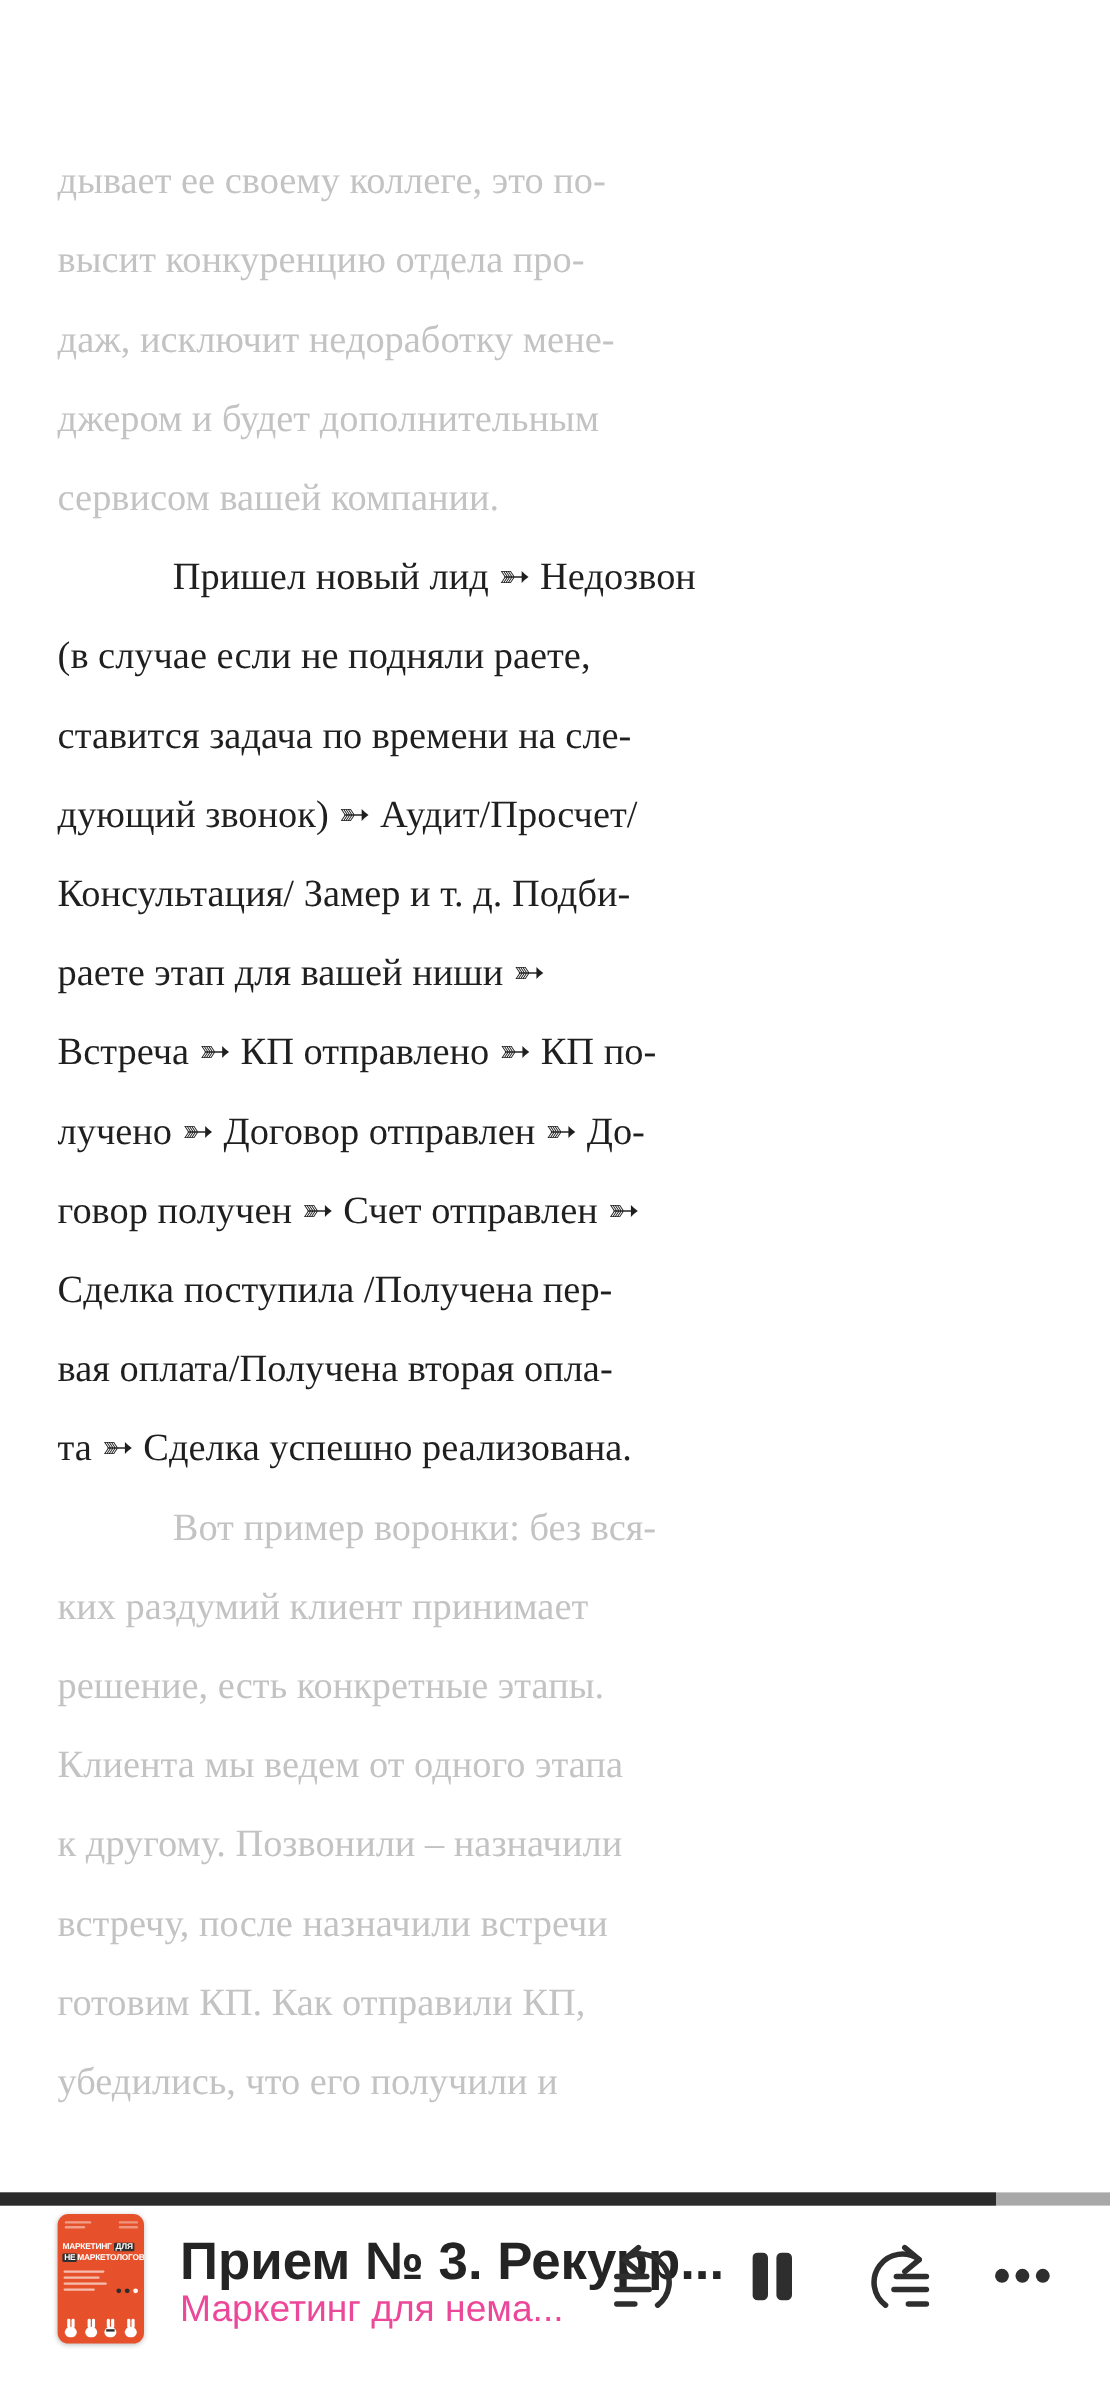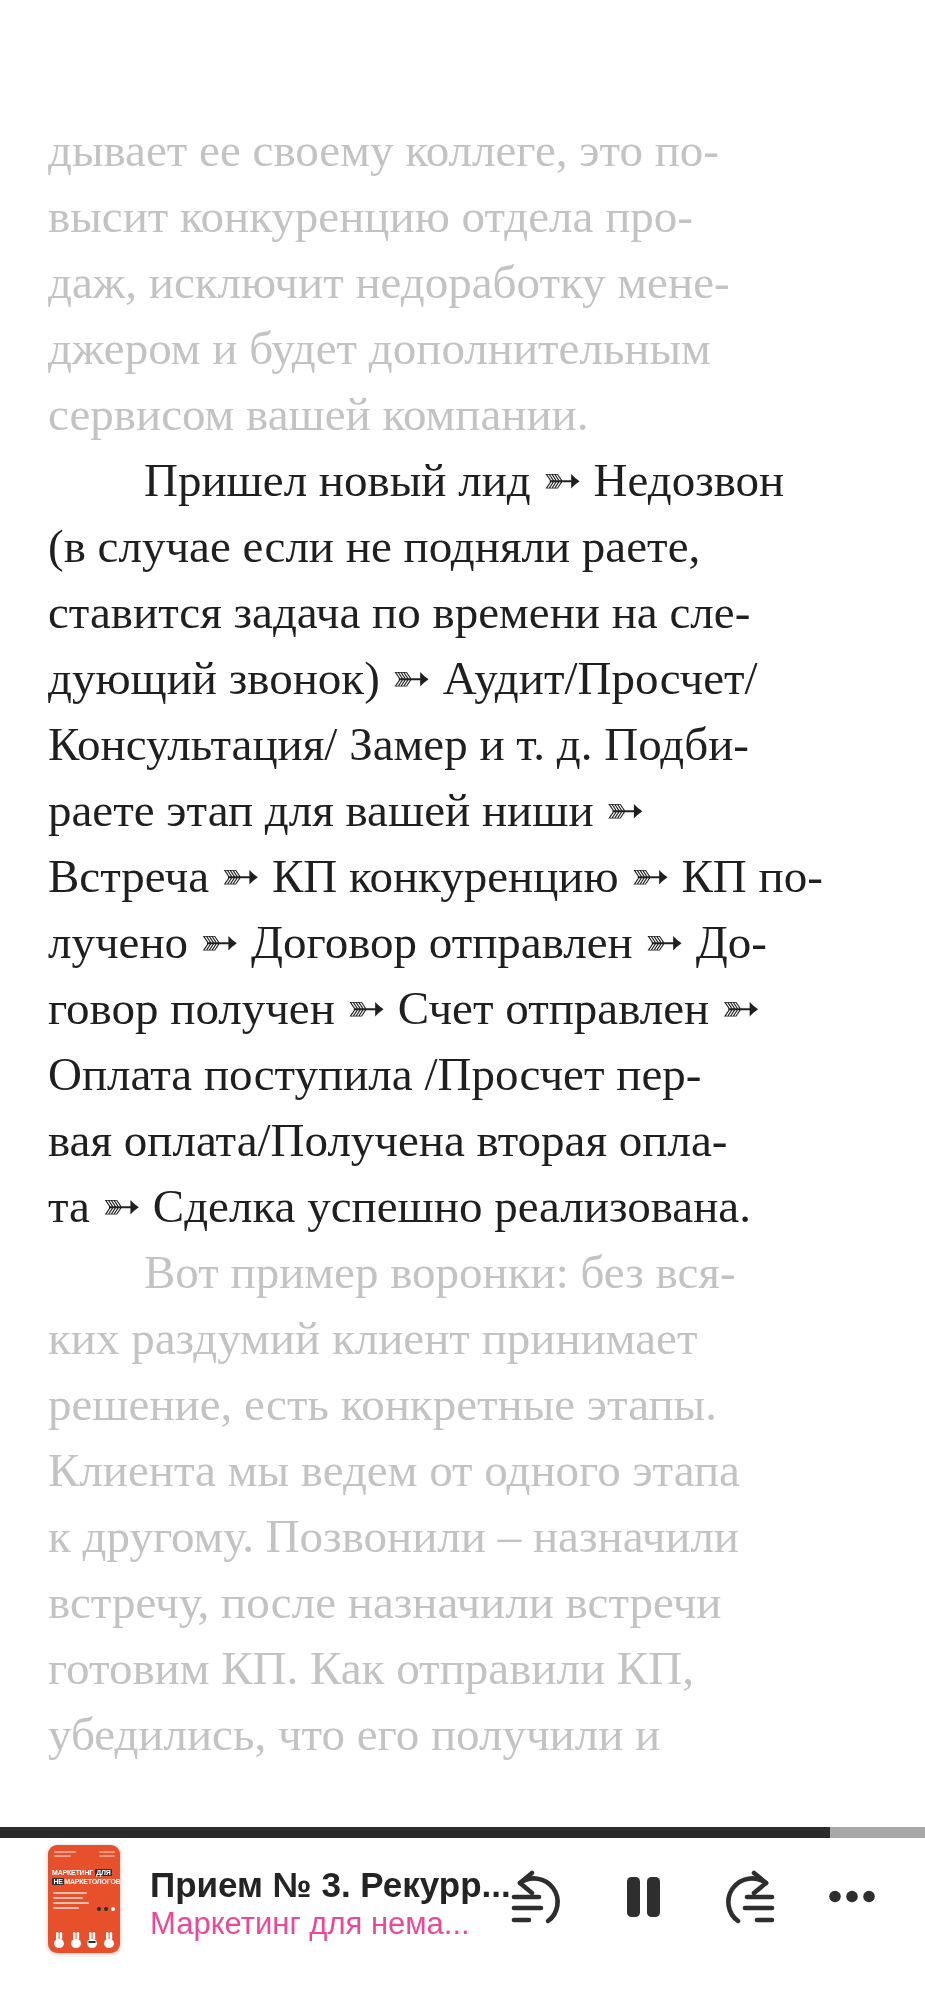--- a/index.html
+++ b/index.html
@@ -4,21 +4,21 @@
 <style>
   html,body{margin:0;padding:0;}
   body{
     width:925px;height:1999px;position:relative;background:#ffffff;
     font-family:"Liberation Sans","DejaVu Sans",sans-serif;overflow:hidden;
   }
   
   .reading-text{
     position:absolute;left:48px;right:36px;top:117px;
     font-family:"Liberation Serif","DejaVu Serif",serif;
-    font-size:47px;line-height:66px;white-space:nowrap;
+    font-size:32px;line-height:66px;white-space:nowrap;
   }
   .line{height:66px;}
   .line.muted{color:#c3c3c3;}
   .line.active{color:#1f1f1f;}
   .line.indent{padding-left:96px;}
   
   .progress-bar{position:absolute;left:0;top:1827px;width:925px;height:11px;background:#a8a8a8;z-index:3;}
   .progress-fill{height:100%;background:#2b2b2b;}
   
   .player-bar{position:absolute;left:0;top:1838px;width:925px;height:161px;background:#ffffff;z-index:2;}
@@ -31,21 +31,21 @@
     position:absolute;top:23px;left:4px;right:2px;color:#ffffff;font-weight:bold;
     font-size:7px;line-height:9px;letter-spacing:-0.2px;white-space:nowrap;
   }
   .cover-badge{background:#2f2f2f;padding:0 1.5px;border-radius:1px;}
   .cover-smalls{position:absolute;top:47px;left:5px;}
   .cover-smalls div{height:2px;border-radius:1px;background:rgba(255,255,255,.62);margin-bottom:3px;}
   .cover-dots{position:absolute;top:62px;right:5px;display:flex;gap:3px;}
   .cover-dots span{width:4px;height:4px;border-radius:50%;display:block;}
   .cover-bunnies{position:absolute;left:0;right:0;bottom:5px;display:flex;justify-content:space-evenly;}
   .track-title{
-    position:absolute;left:150px;top:26px;font-size:35px;line-height:42px;
+    position:absolute;left:150px;top:26px;font-size:44px;line-height:42px;
     font-weight:600;color:#242424;
   }
   .book-title{
     position:absolute;left:150px;top:66px;font-size:31px;line-height:40px;color:#ec4899;
   }
   .player-btn{position:absolute;background:none;border:none;padding:0;margin:0;cursor:pointer;}
   .btn-rewind{left:511px;top:31px;width:56px;height:56px;}
   .btn-pause{left:627px;top:39px;width:33px;height:40px;}
   .btn-forward{left:719px;top:31px;width:56px;height:56px;}
   .btn-more{left:829px;top:52px;width:46px;height:13px;}
@@ -60,24 +60,24 @@
     <div class="line muted">высит конкуренцию отдела про-</div>
     <div class="line muted">даж, исключит недоработку мене-</div>
     <div class="line muted">джером и будет дополнительным</div>
     <div class="line muted">сервисом вашей компании.</div>
     <div class="line active indent">Пришел новый лид ➳ Недозвон</div>
     <div class="line active">(в случае если не подняли раете,</div>
     <div class="line active">ставится задача по времени на сле-</div>
     <div class="line active">дующий звонок) ➳ Аудит/Просчет/</div>
     <div class="line active">Консультация/ Замер и т. д. Подби-</div>
     <div class="line active">раете этап для вашей ниши ➳</div>
-    <div class="line active">Встреча ➳ КП конкуренцию ➳ КП по-</div>
+    <div class="line active">Встреча ➳ КП отправлено ➳ КП по-</div>
     <div class="line active">лучено ➳ Договор отправлен ➳ До-</div>
     <div class="line active">говор получен ➳ Счет отправлен ➳</div>
-    <div class="line active">Оплата поступила /Просчет пер-</div>
+    <div class="line active">Сделка поступила /Получена пер-</div>
     <div class="line active">вая оплата/Получена вторая опла-</div>
     <div class="line active">та ➳ Сделка успешно реализована.</div>
     <div class="line muted indent">Вот пример воронки: без вся-</div>
     <div class="line muted">ких раздумий клиент принимает</div>
     <div class="line muted">решение, есть конкретные этапы.</div>
     <div class="line muted">Клиента мы ведем от одного этапа</div>
     <div class="line muted">к другому. Позвонили – назначили</div>
     <div class="line muted">встречу, после назначили встречи</div>
     <div class="line muted">готовим КП. Как отправили КП,</div>
     <div class="line muted">убедились, что его получили и</div>

